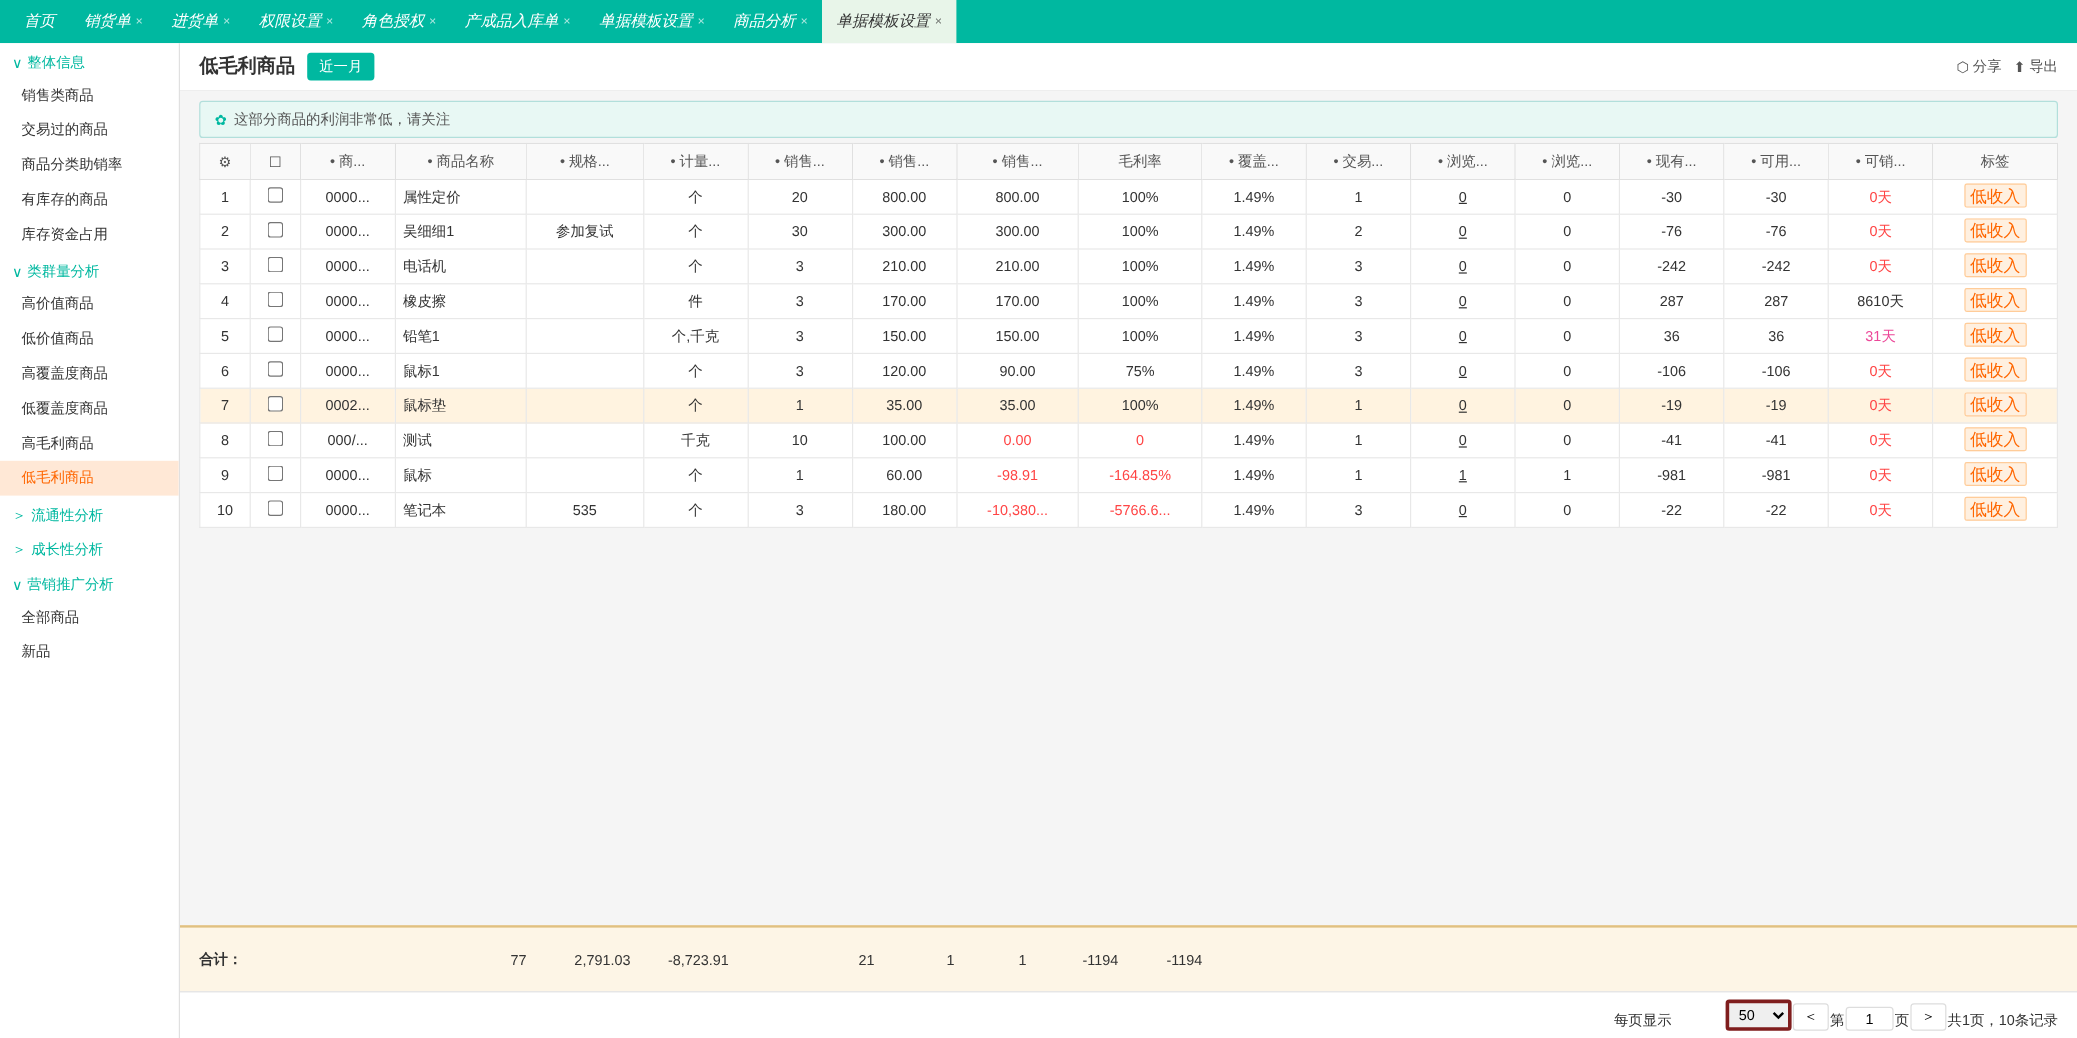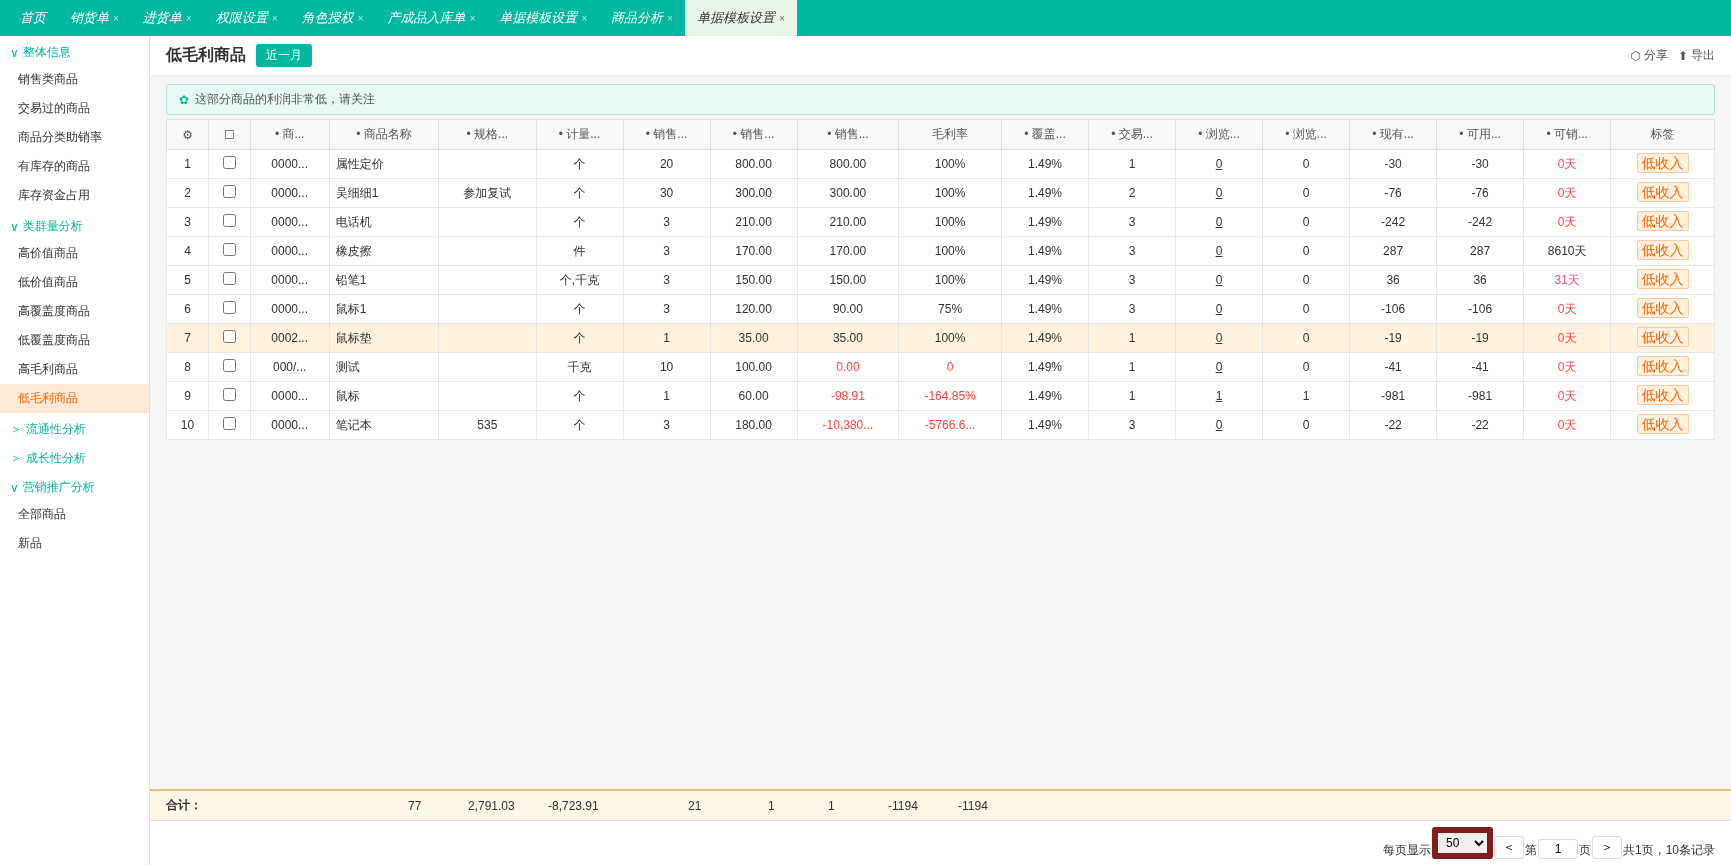--- a/index.html
+++ b/index.html
@@ -179,50 +179,52 @@
       border-radius: 2px;
       padding: 1px 4px;
       font-size: 14px;
     }
     .underline { text-decoration: underline; cursor: pointer; }
 
     
     .table-footer {
       background: #fdf5e6;
       border-top: 2px solid #e0c080;
-      padding: 6px 16px;
+      padding: 18px 16px;
       display: flex;
       align-items: center;
       font-size: 12px;
     }
     .footer-label { font-weight: bold; margin-right: 20px; }
     .footer-values {
       display: flex;
       gap: 0;
       flex: 1;
     }
     .footer-cell {
+      text-align: center;
       padding: 0 6px;
     }
 
     .pagination-bar {
       background: #fff;
       border-top: 1px solid #e0e0e0;
       padding: 6px 16px;
       display: flex;
       align-items: flex-end;
       justify-content: flex-end;
       gap: 1px;
       font-size: 12px;
     }
     .page-size-select {
-      border: 6px solid #7f1d1d;
+      border: 3px solid #7f1d1d;
       border-radius: 3px;
       padding: 2px 4px;
       font-size: 12px;
+      margin-left: 44px;
     }
     .page-btn {
       border: 1px solid #ddd;
       background: #fff;
       padding: 2px 8px;
       border-radius: 3px;
       cursor: pointer;
       font-size: 12px;
     }
     .page-input {

